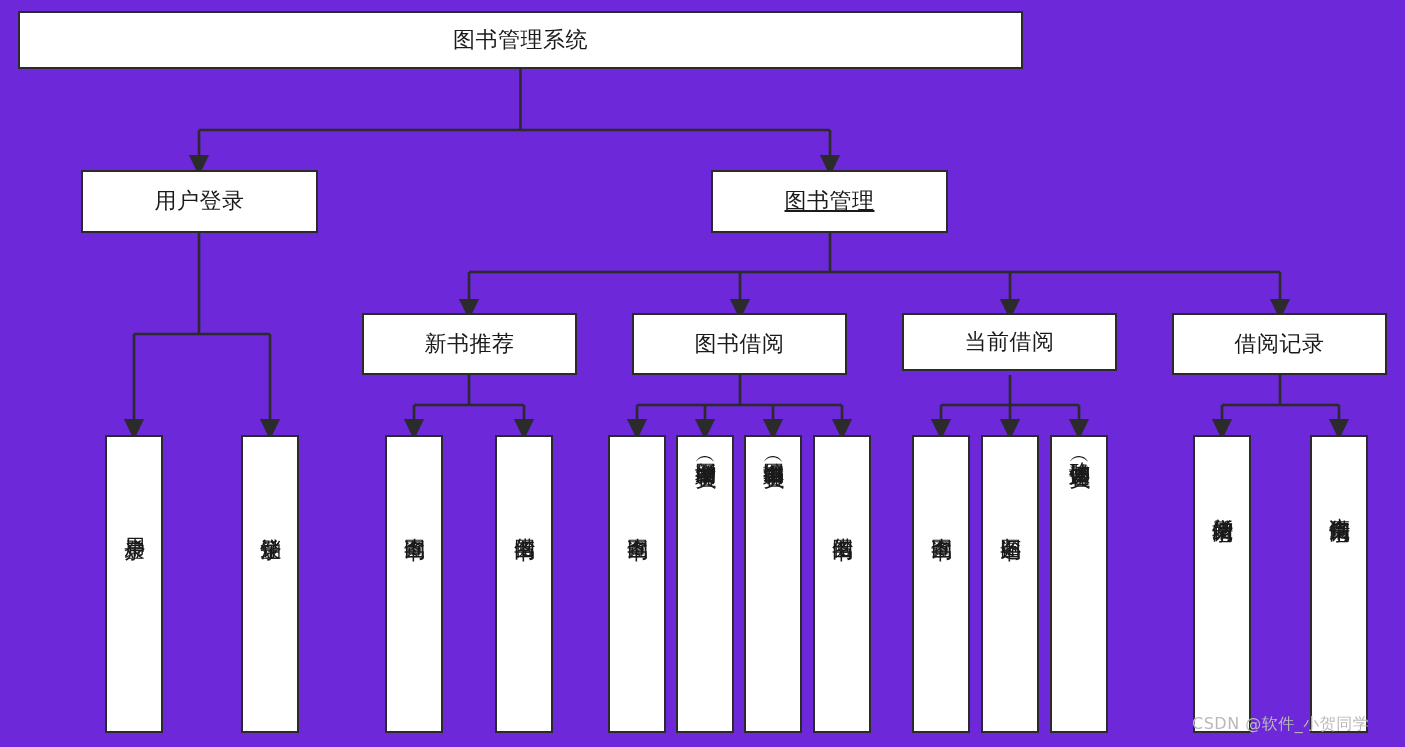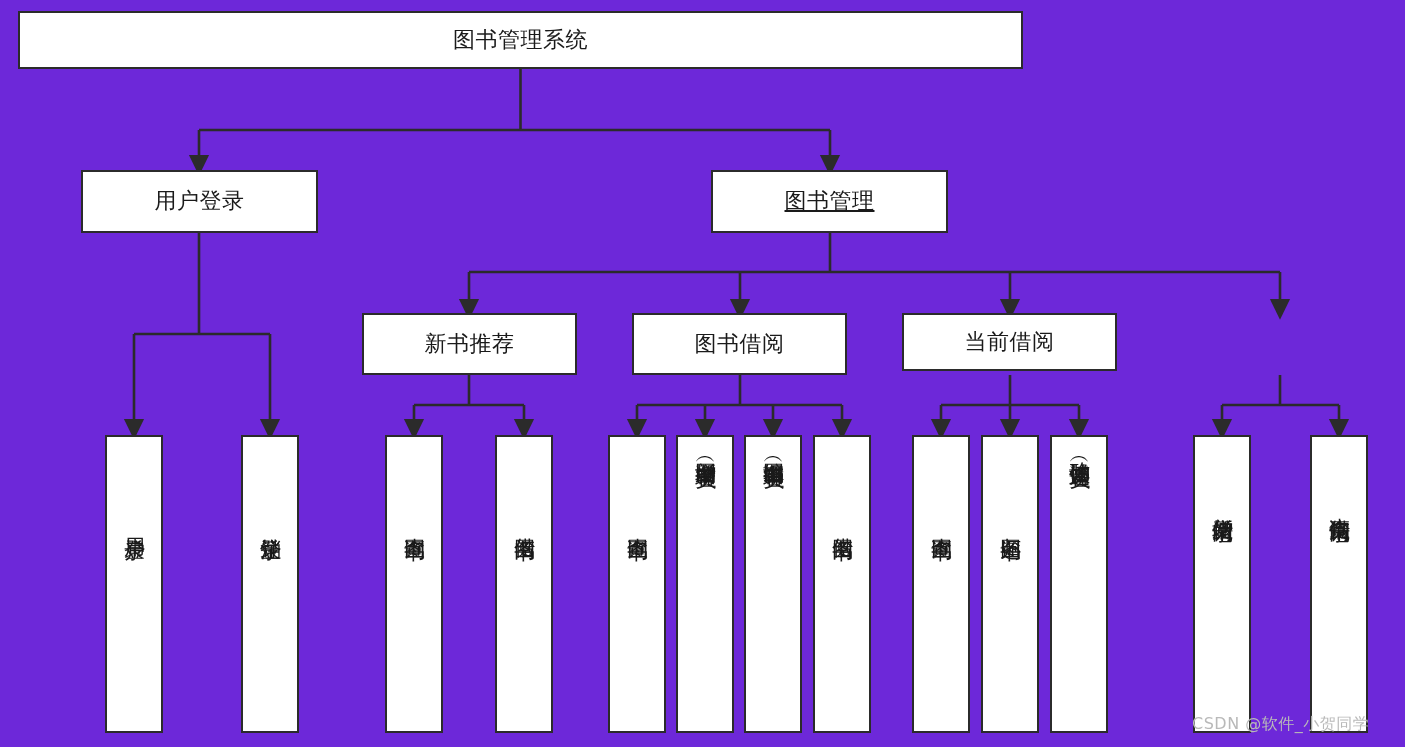--- a/index.html
+++ b/index.html
@@ -146,20 +146,23 @@
 
   <div class="node horiz" style="left:362px; top:313px; width:215px; height:62px;">
     <span class="label">新书推荐</span>
   </div>
   <div class="node horiz" style="left:632px; top:313px; width:215px; height:62px;">
     <span class="label">图书借阅</span>
   </div>
   <div class="node horiz" style="left:902px; top:313px; width:215px; height:58px;">
     <span class="label">当前借阅</span>
   </div>
+  <div class="node horiz" style="left:1172px; top:313px; width:215px; height:62px;">
+    <span class="label">借阅记录</span>
+  </div>
 
   <div class="node vert mid" style="left:105px; top:435px; width:58px; height:298px;">
     <span class="label">用户登录</span>
   </div>
   <div class="node vert mid" style="left:241px; top:435px; width:58px; height:298px;">
     <span class="label">注销登录</span>
   </div>
 
   <div class="node vert mid" style="left:385px; top:435px; width:58px; height:298px;">
     <span class="label">查询图书</span>

